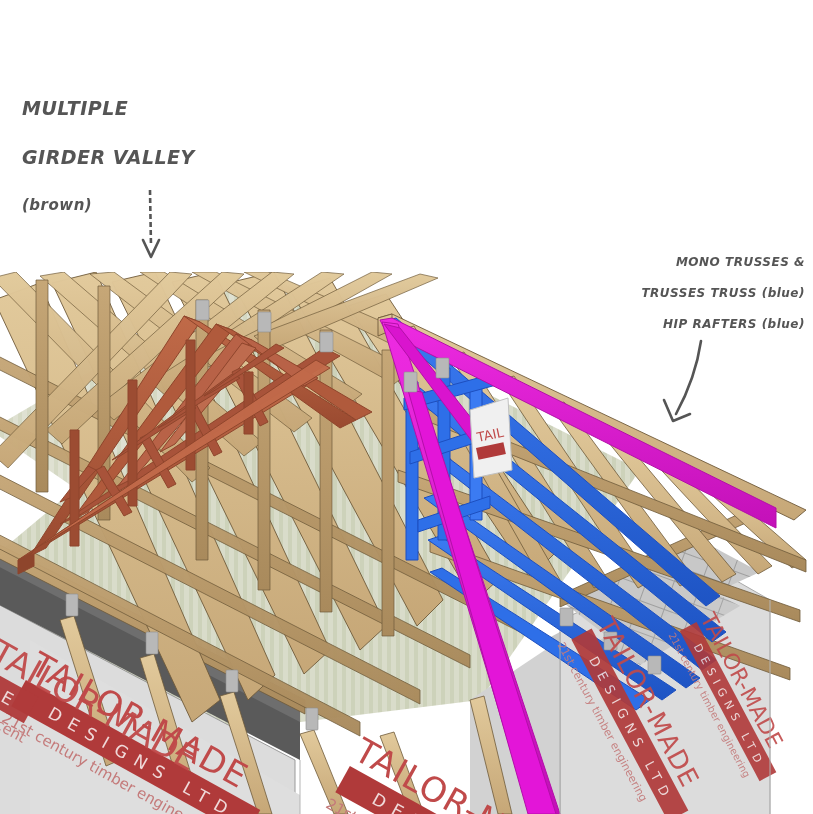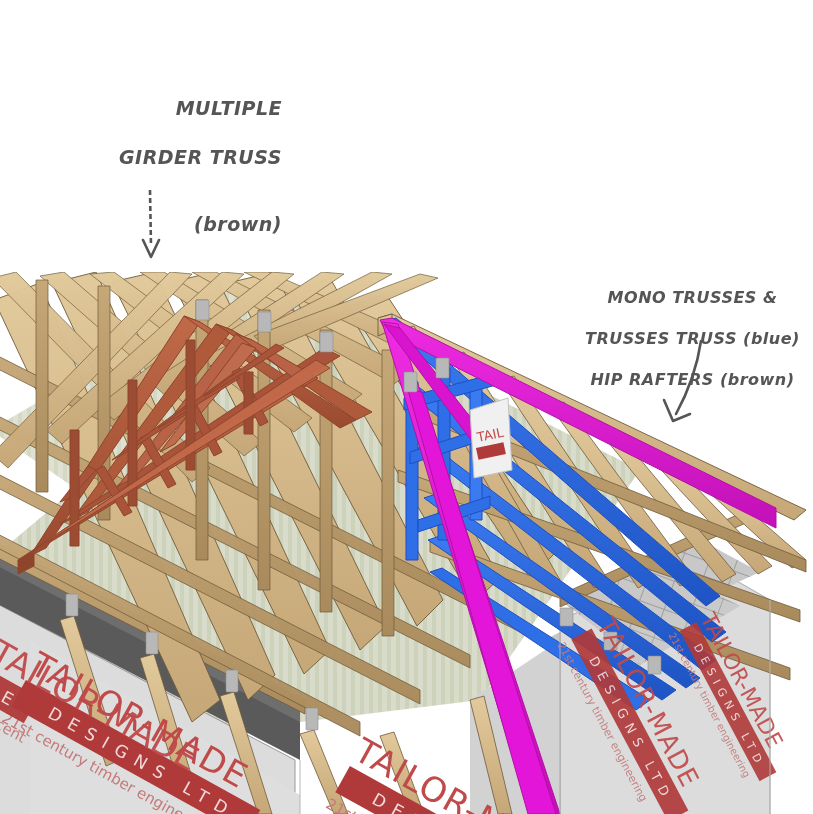--- a/index.html
+++ b/index.html
@@ -11,23 +11,23 @@
     position:absolute;
     color:#555555;
     font-family:"DejaVu Sans",sans-serif;
     font-style:italic;
     font-weight:700;
     letter-spacing:.5px;
     line-height:1.28;
     white-space:pre-line;
     user-select:none;
   }
-  #annot-left{ left:22px; top:72px; width:260px; text-align:right; font-size:19px;}
-  #annot-left .sub{ font-size:19px; display:block; margin-top:18px;}
-  #annot-right{ left:580px; top:268px; width:225px; text-align:center; font-size:16px;}
+  #annot-left{ left:22px; top:72px; width:260px; text-align:left; font-size:19px;}
+  #annot-left .sub{ font-size:15px; display:block; margin-top:2px;}
+  #annot-right{ left:580px; top:240px; width:225px; text-align:right; font-size:12px;}
 
   .arrow-svg{position:absolute;overflow:visible;pointer-events:none;}
 
   
   #model{position:absolute;left:0;top:0;width:813px;height:814px;}
   #model svg{display:block;}
 </style>
 </head>
 <body>
 
@@ -293,33 +293,33 @@
       <line x1="560" y1="632" x2="560" y2="814" stroke="#a8a8a8" stroke-width="1"></line>
       <line x1="770" y1="600" x2="770" y2="814" stroke="#b5b5b5" stroke-width="1"></line>
       <line x1="300" y1="760" x2="300" y2="814" stroke="#b5b5b5" stroke-width="1"></line>
 
     </g>
   </svg>
   </div>
 
   <div class="annot" id="annot-left">
     <span>MULTIPLE</span><br>
-    <span>GIRDER TRUSS</span><br>
+    <span>GIRDER VALLEY</span><br>
     <span class="sub">(brown)</span>
   </div>
 
   <svg class="arrow-svg" id="arrow-left" style="left:0;top:0;width:813px;height:814px;">
     <path d="M150,190 L151,246" stroke="#555555" stroke-width="2.6" fill="none" stroke-dasharray="5 3"></path>
     <path d="M143,240 L151,257 L159,240" stroke="#555555" stroke-width="2.6" fill="none" stroke-linecap="round" stroke-linejoin="round"></path>
   </svg>
 
   <div class="annot" id="annot-right">
     <span>MONO TRUSSES &amp;</span><br>
     <span>TRUSSES TRUSS (blue)</span><br>
-    <span>HIP RAFTERS (brown)</span>
+    <span>HIP RAFTERS (blue)</span>
   </div>
 
   <svg class="arrow-svg" id="arrow-right" style="left:0;top:0;width:813px;height:814px;">
     <path d="M701,341 C697,368 688,392 676,414" stroke="#555555" stroke-width="2.6" fill="none" stroke-linecap="round"></path>
     <path d="M664,400 L673,421 L690,414" stroke="#555555" stroke-width="2.6" fill="none" stroke-linecap="round" stroke-linejoin="round"></path>
   </svg>
 
 </div>
 
 </body></html>

